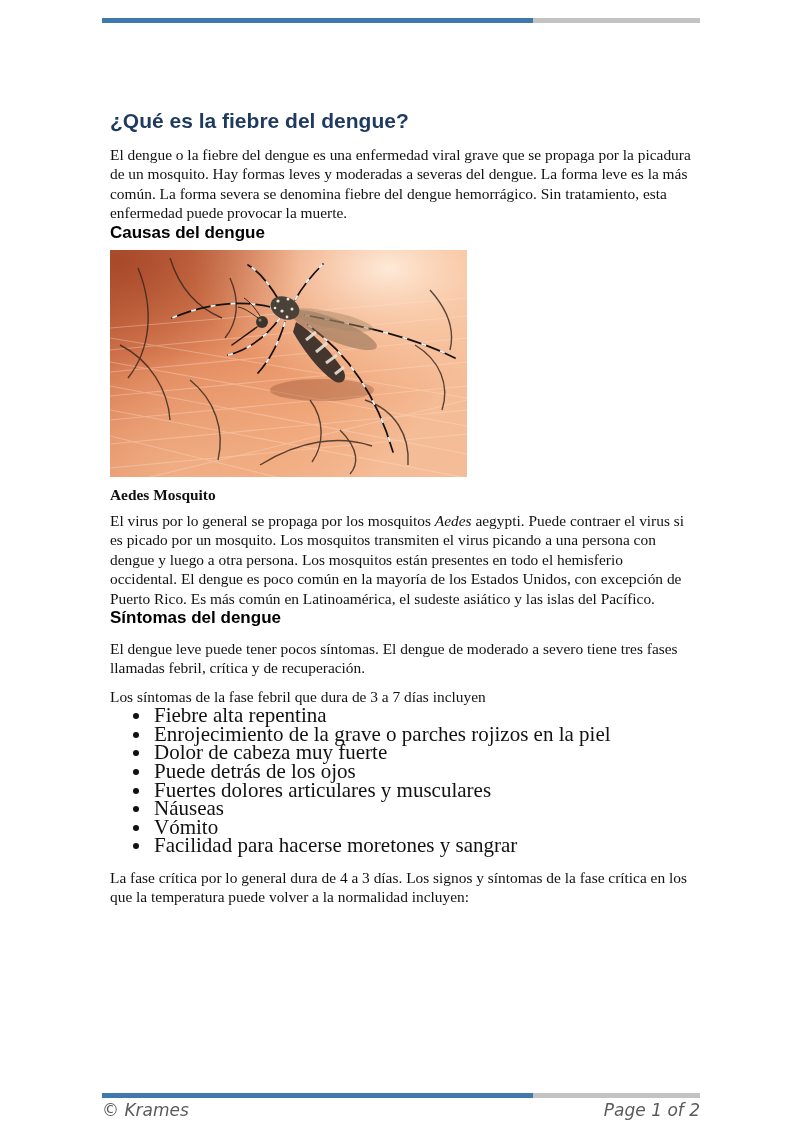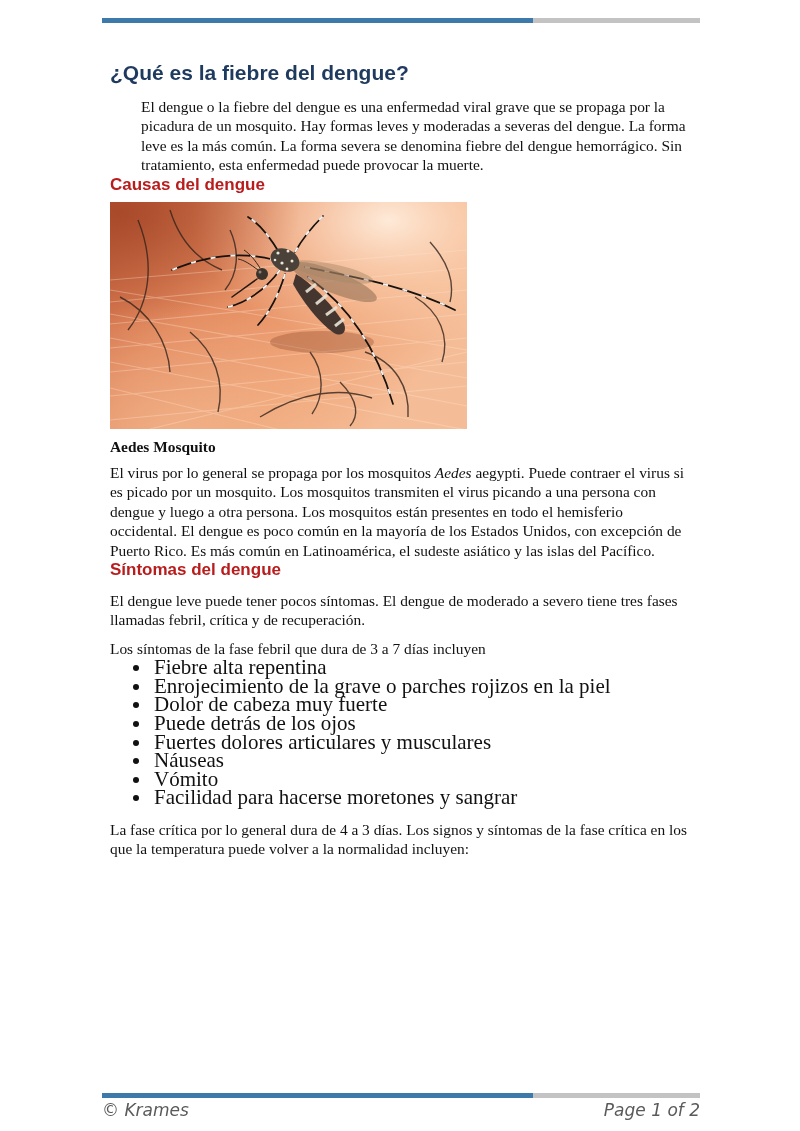--- a/index.html
+++ b/index.html
@@ -23,40 +23,40 @@
   }
   .accent-bar.top { top: 18px; }
   .accent-bar.bottom { top: 1093px; }
   .accent-bar .seg-blue { width: 431px; height: 100%; background: #3d79ab; }
   .accent-bar .seg-gray { width: 167px; height: 100%; background: #c3c3c3; }
 
   .content {
     position: absolute;
     top: 0; left: 110px;
     width: 582px;
-    padding-top: 61px;
+    padding-top: 109px;
   }
   h1.doc-title {
     margin: 0;
     font-family: "Liberation Sans", sans-serif;
     font-weight: bold;
     font-size: 21px;
     line-height: 24px;
     color: #1f3a5f;
   }
   h2.section-heading {
     font-family: "Liberation Sans", sans-serif;
     font-weight: bold;
     font-size: 17px;
     line-height: 20px;
-    color: #b91c1c;
+    color: #000000;
     margin: 0;
   }
   p { margin: 0; font-size: 15.4px; line-height: 19.4px; }
-  .mt-intro   { margin-top: 12px; margin-left: 31px; }
+  .mt-intro   { margin-top: 12px; }
   .mt-h2a     { margin-top: 14px; }
   .mt-photo   { margin-top: 7px; }
   .mt-caption { margin-top: 8px; font-weight: bold; }
   .mt-body2   { margin-top: 7px; }
   .mt-h2b     { margin-top: 26px; }
   .mt-p3      { margin-top: 11px; }
   .mt-p4      { margin-top: 9px; }
   .mt-ul1     { margin-top: 6px; }
   .mt-p5      { margin-top: 13px; }
   .mt-ul2     { margin-top: 9px; }

